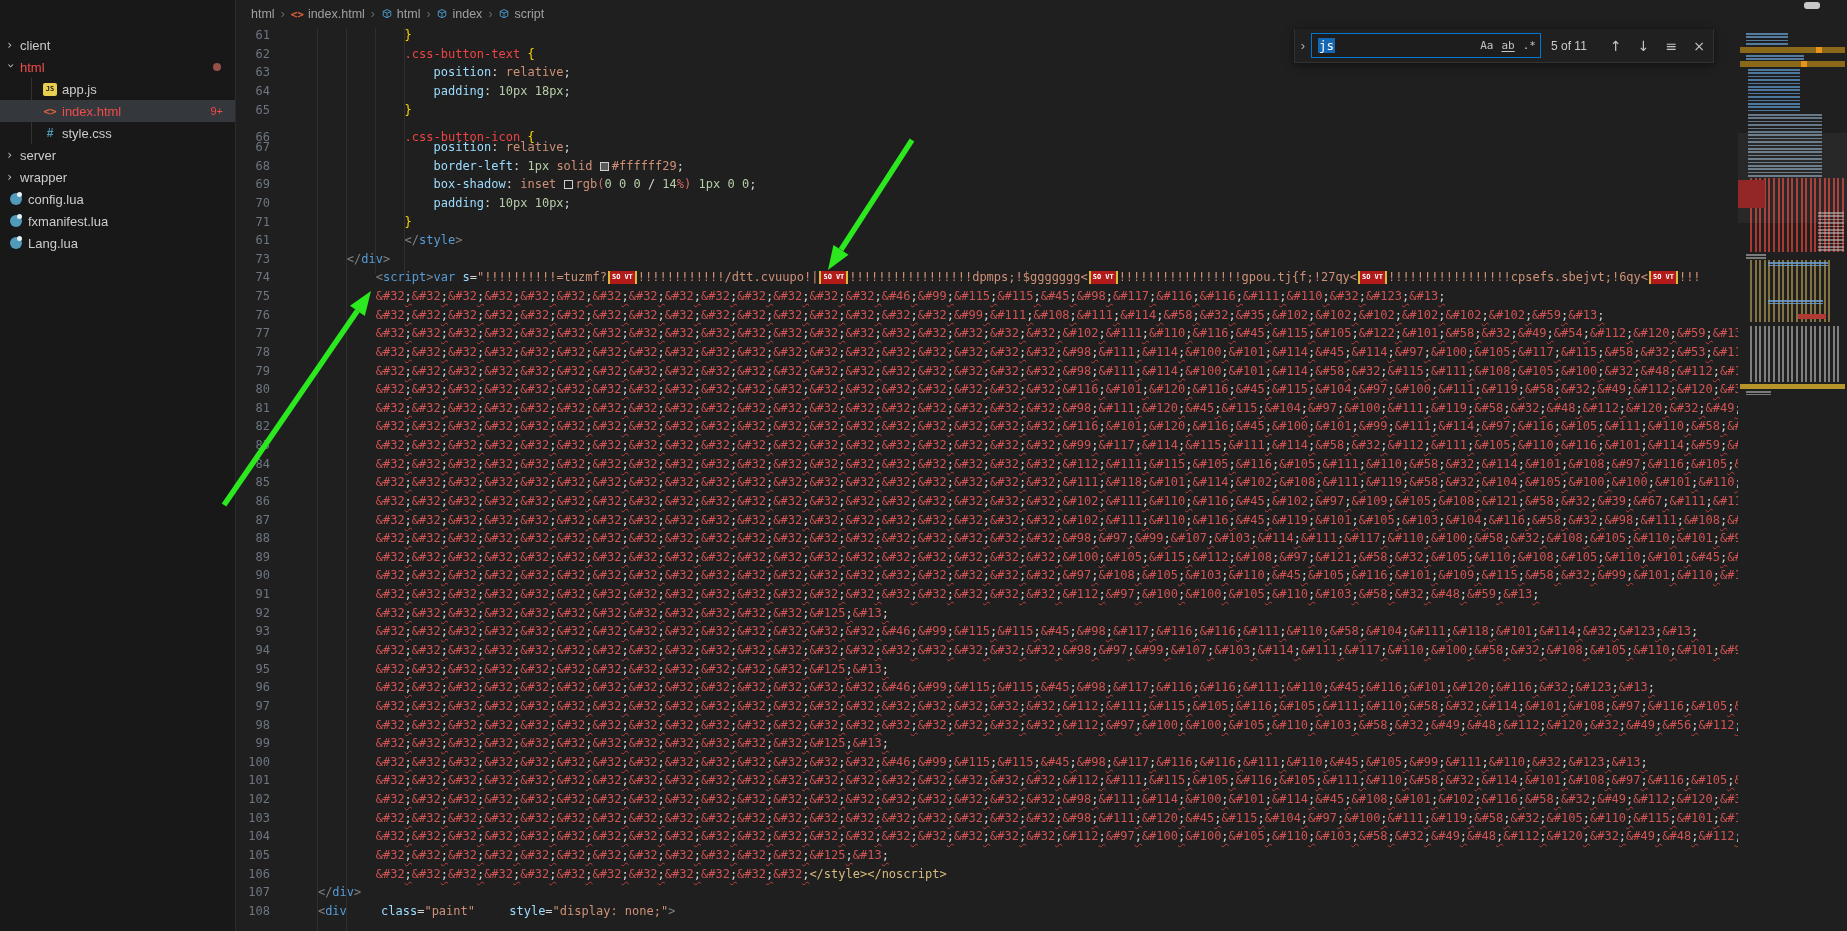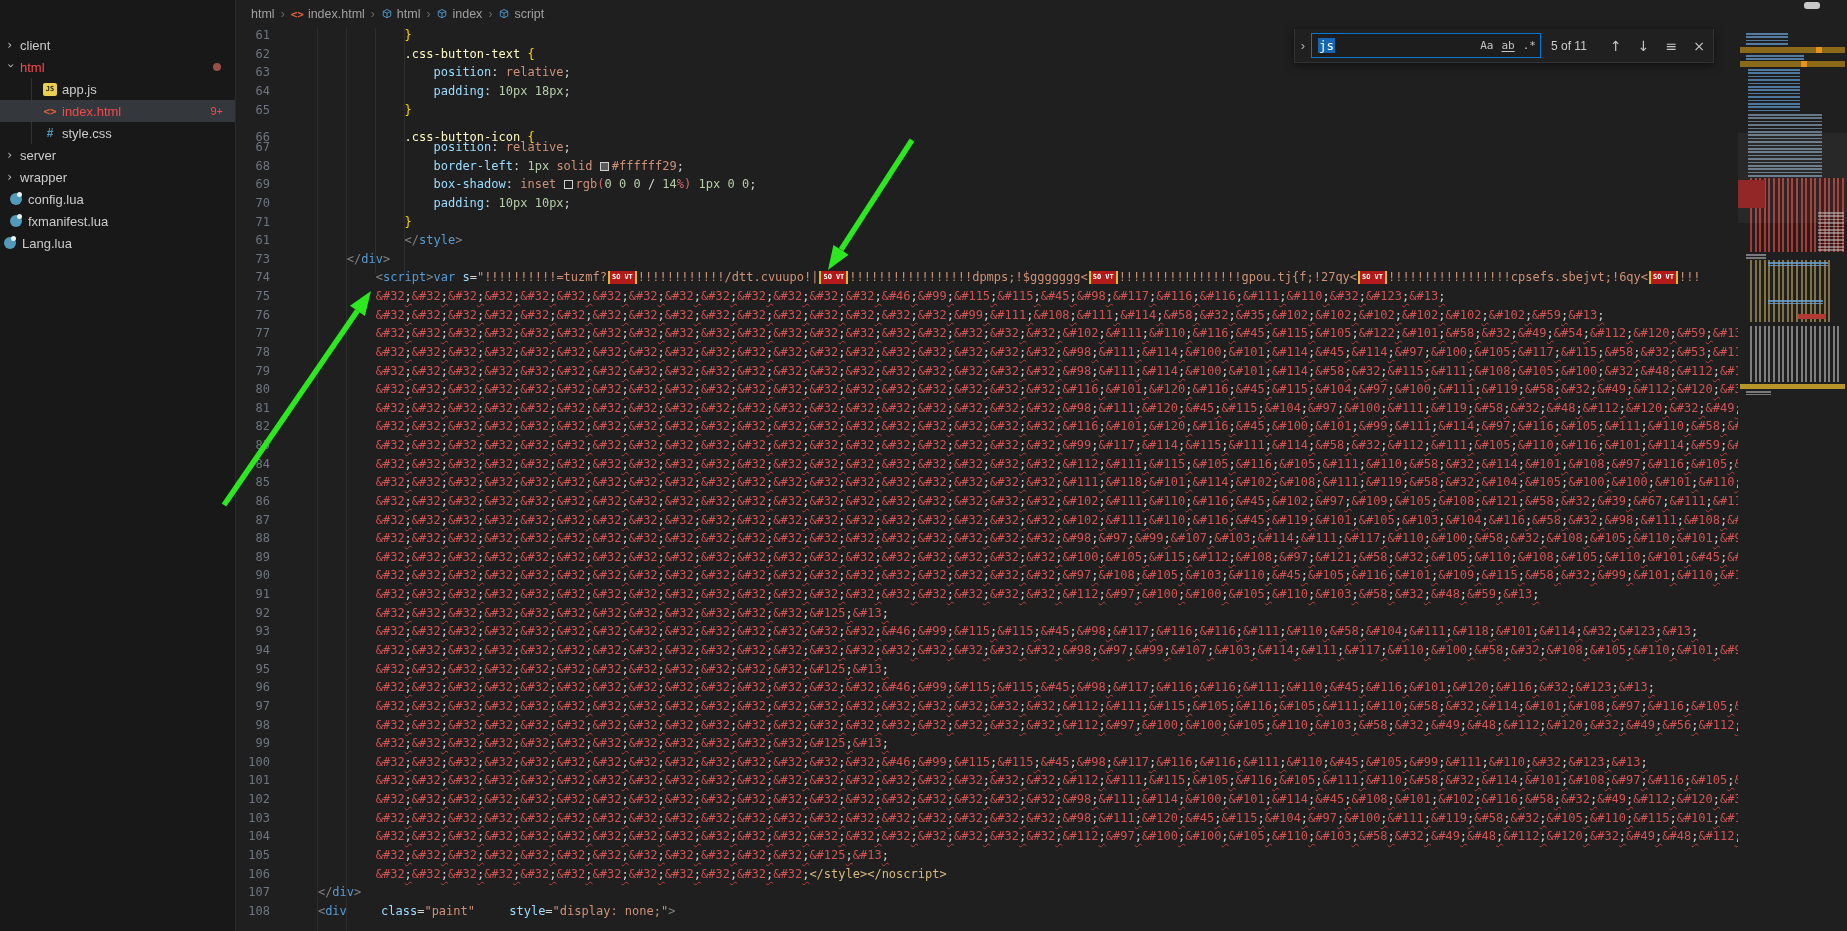--- a/index.html
+++ b/index.html
@@ -56,21 +56,21 @@
   #code { position:absolute; left:236px; top:0; width:1502px; height:931px;
           background:#1f1f1f; overflow:hidden; z-index:5; }
   .iguide { position:absolute; width:1px; background:#2e2e2e; top:26px; bottom:0; }
   .iguide.short { bottom:auto; height:248px; }
   .line { position:absolute; left:0; height:19px; display:flex; align-items:center;
           font-family:"DejaVu Sans Mono","Liberation Mono",monospace; font-size:12px;
           line-height:18.6px; white-space:pre; }
   .ln { display:inline-block; width:34px; text-align:right; color:#6e7681;
         flex:none; font-size:12px; }
   .lc { padding-left:19px; flex:none; }
-  .t-sel   { color:#fef9c3; }
+  .t-sel   { color:#ef4444; }
   .t-prop  { color:#9cdcfe; }
   .t-attr  { color:#9cdcfe;margin-left:27px; }
   .t-val   { color:#ce9178; }
   .t-str   { color:#ce9178; }
   .t-num   { color:#b5cea8; }
   .t-pun, .t-op, .t-plain { color:#d4d4d4; }
   .t-brace { color:#ffd700; }
   .t-tagp  { color:#808080; }
   .t-tag   { color:#569cd6; }
   .t-tagy  { color:#d7ba7d; }
@@ -170,21 +170,21 @@
             <span class="fi-lua"></span>
           </span>
           <span class="lbl">config.lua</span>
         </div>
         <div class="sb-row" style="padding-left: 6px;">
           <span class="fi">
             <span class="fi-lua"></span>
           </span>
           <span class="lbl">fxmanifest.lua</span>
         </div>
-        <div class="sb-row" style="">
+        <div class="sb-row" style="padding-left: 6px;">
           <span class="fi">
             <span class="fi-lua"></span>
           </span>
           <span class="lbl">Lang.lua</span>
         </div>
       </div>
   </div>
 
   <div id="code">
     <div class="iguide" style="left:81px"></div>

